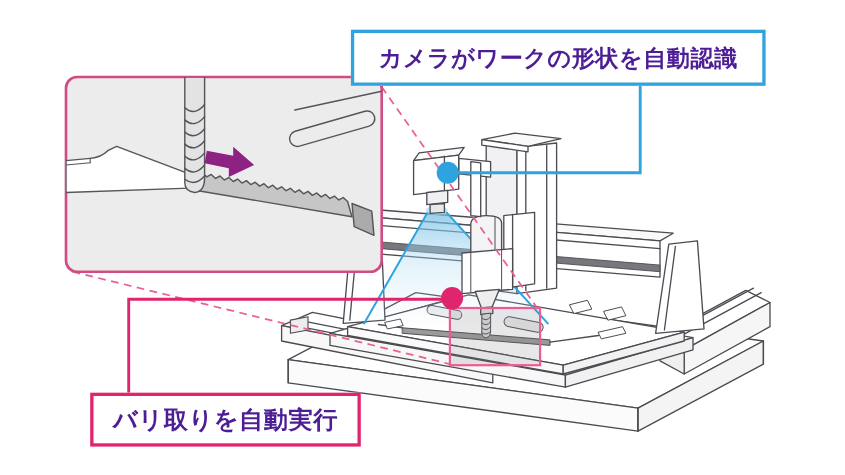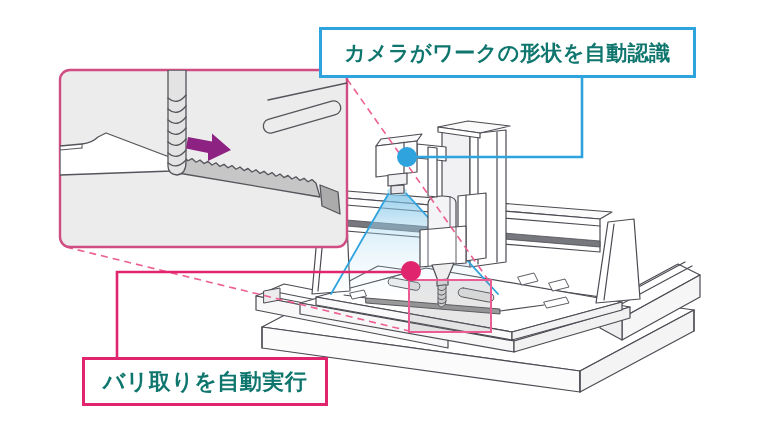--- a/index.html
+++ b/index.html
@@ -1,20 +1,20 @@
 <!DOCTYPE html>
 <html style="--blue: #2fa3de; --pink: #e0246e; --pink_light: #ea5c93; --pink_dash: #ec5f91; --inset_border: #cf4d82; --arrow_purple: #8e2283; --line: #4b4b52; --text: #3d3734;"><head>
 <meta charset="utf-8">
 <style>
   html,body{margin:0;padding:0;}
   #stage{position:relative;width:768px;height:432px;background:#ffffff;overflow:hidden;
          font-family:"Liberation Sans","DejaVu Sans",sans-serif;}
   #art{position:absolute;left:0;top:0;}
   .callout{position:absolute;background:#fff;display:flex;align-items:center;justify-content:center;
-           font-weight:bold;color:#0f766e;letter-spacing:0.5px;box-sizing:border-box;z-index:5;}
+           font-weight:bold;color:#4c1d95;letter-spacing:0.5px;box-sizing:border-box;z-index:5;}
   #camera-label{left:319px;top:27px;width:377px;height:51px;border:3px solid var(--blue);font-size:21px;}
   #deburr-label{left:82px;top:357px;width:246px;height:49px;border:3px solid var(--pink);font-size:22px;}
 </style>
 </head>
 <body>
 
 <div id="stage">
 
 <svg id="art" width="768" height="432" viewBox="0 0 768 432">
   <defs>

